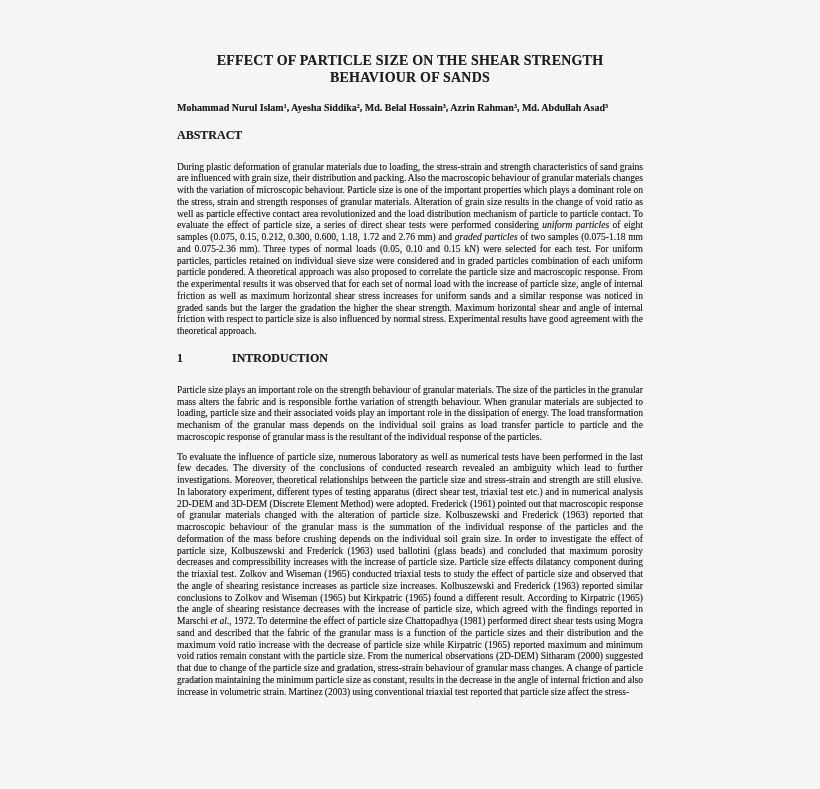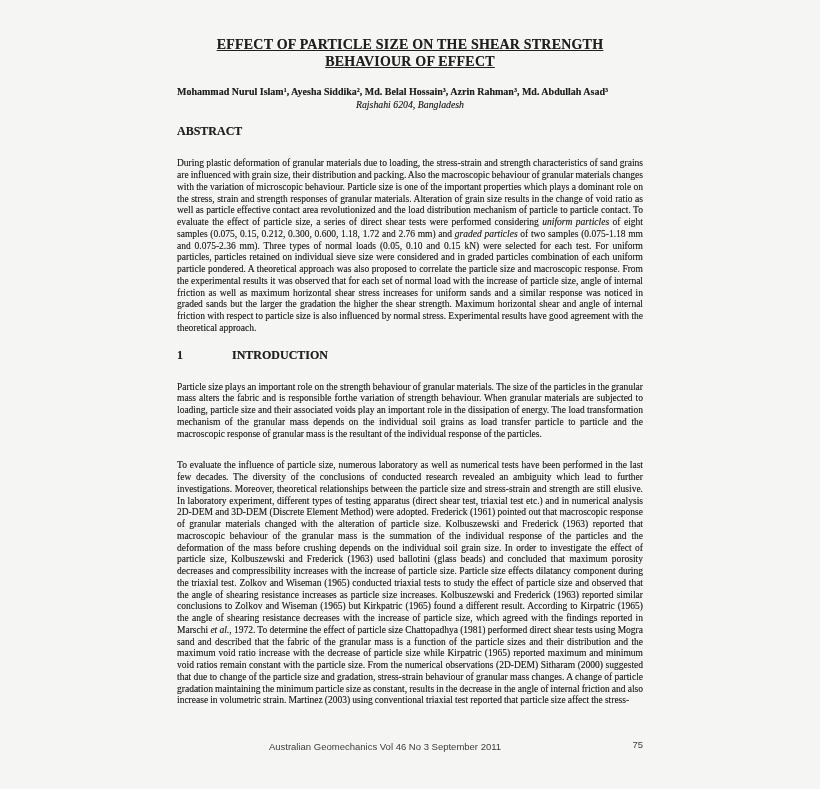--- a/index.html
+++ b/index.html
@@ -16,27 +16,26 @@
     left: 0; top: 0;
     width: 820px; height: 789px;
   }
   .content {
     position: absolute;
     left: 177px; top: 0;
     width: 466px;
   }
   .scan-text { text-shadow: 0 0 0.35px rgba(45,45,45,0.55); }
   .paper-title {
-    margin-top: 36px;
+    margin-top: 52px;
     text-align: center;
     font-weight: bold;
     font-size: 14px;
     line-height: 17px;
     letter-spacing: 0.2px;
-    text-decoration: underline;
   }
   .authors {
     margin-top: 16px;
     text-align: left;
     font-weight: bold;
     font-size: 10px;
     line-height: 12.6px;
   }
   .affiliation {
     text-align: center;
@@ -53,21 +52,21 @@
   }
   .section-heading .sec-num { display: inline-block; }
   .section-heading .sec-label { display: inline-block; margin-left: 34px; padding-left: 12px; }
   .para {
     margin-top: 20px;
     font-size: 9.5px;
     line-height: 11.75px;
     text-align: justify;
     word-spacing: -0.3px;
   }
-  .para-gap { margin-top: 20px; }
+  .para-gap { margin-top: 8px; }
   .it { font-style: italic; }
   .footer {
     position: absolute;
     left: 177px; top: 741px;
     width: 466px;
     font-family: "Liberation Sans", sans-serif;
     font-size: 9.5px;
     color: #3c3c3c;
   }
   .footer .journal {
@@ -80,41 +79,36 @@
   }
 </style>
 </head>
 <body>
 
 <div class="page">
   <div class="content scan-text">
 
     <div class="paper-title">
       <div>EFFECT OF PARTICLE SIZE ON THE SHEAR STRENGTH</div>
-      <div>BEHAVIOUR OF EFFECT</div>
+      <div>BEHAVIOUR OF SANDS</div>
     </div>
 
     <div class="authors">Mohammad Nurul Islam¹, Ayesha Siddika², Md. Belal Hossain³, Azrin Rahman³, Md. Abdullah Asad³</div>
 
     <div class="affiliation">
-      <div>Rajshahi 6204, Bangladesh</div>
     </div>
 
     <div class="section-heading">ABSTRACT</div>
 
     <div class="para"><span>During plastic deformation of granular materials due to loading, the stress-strain and strength characteristics of sand grains are influenced with grain size, their distribution and packing. Also the macroscopic behaviour of granular materials changes with the variation of microscopic behaviour. Particle size is one of the important properties which plays a dominant role on the stress, strain and strength responses of granular materials. Alteration of grain size results in the change of void ratio as well as particle effective contact area revolutionized and the load distribution mechanism of particle to particle contact. To evaluate the effect of particle size, a series of direct shear tests were performed considering </span><span class="it">uniform particles</span><span> of eight samples (0.075, 0.15, 0.212, 0.300, 0.600, 1.18, 1.72 and 2.76 mm) and </span><span class="it">graded particles</span><span> of two samples (0.075-1.18 mm and 0.075-2.36 mm). Three types of normal loads (0.05, 0.10 and 0.15 kN) were selected for each test. For uniform particles, particles retained on individual sieve size were considered and in graded particles combination of each uniform particle pondered. A theoretical approach was also proposed to correlate the particle size and macroscopic response. From the experimental results it was observed that for each set of normal load with the increase of particle size, angle of internal friction as well as maximum horizontal shear stress increases for uniform sands and a similar response was noticed in graded sands but the larger the gradation the higher the shear strength. Maximum horizontal shear and angle of internal friction with respect to particle size is also influenced by normal stress. Experimental results have good agreement with the theoretical approach.</span></div>
 
     <div class="section-heading">
       <span class="sec-num">1</span>
       <span class="sec-label">INTRODUCTION</span>
     </div>
 
     <div class="para">Particle size plays an important role on the strength behaviour of granular materials. The size of the particles in the granular mass alters the fabric and is responsible forthe variation of strength behaviour. When granular materials are subjected to loading, particle size and their associated voids play an important role in the dissipation of energy. The load transformation mechanism of the granular mass depends on the individual soil grains as load transfer particle to particle and the macroscopic response of granular mass is the resultant of the individual response of the particles.</div>
 
     <div class="para para-gap"><span>To evaluate the influence of particle size, numerous laboratory as well as numerical tests have been performed in the last few decades. The diversity of the conclusions of conducted research revealed an ambiguity which lead to further investigations. Moreover, theoretical relationships between the particle size and stress-strain and strength are still elusive. In laboratory experiment, different types of testing apparatus (direct shear test, triaxial test etc.) and in numerical analysis 2D-DEM and 3D-DEM (Discrete Element Method) were adopted. Frederick (1961) pointed out that macroscopic response of granular materials changed with the alteration of particle size. Kolbuszewski and Frederick (1963) reported that macroscopic behaviour of the granular mass is the summation of the individual response of the particles and the deformation of the mass before crushing depends on the individual soil grain size. In order to investigate the effect of particle size, Kolbuszewski and Frederick (1963) used ballotini (glass beads) and concluded that maximum porosity decreases and compressibility increases with the increase of particle size. Particle size effects dilatancy component during the triaxial test. Zolkov and Wiseman (1965) conducted triaxial tests to study the effect of particle size and observed that the angle of shearing resistance increases as particle size increases. Kolbuszewski and Frederick (1963) reported similar conclusions to Zolkov and Wiseman (1965) but Kirkpatric (1965) found a different result. According to Kirpatric (1965) the angle of shearing resistance decreases with the increase of particle size, which agreed with the findings reported in Marschi </span><span class="it">et al.</span><span>, 1972. To determine the effect of particle size Chattopadhya (1981) performed direct shear tests using Mogra sand and described that the fabric of the granular mass is a function of the particle sizes and their distribution and the maximum void ratio increase with the decrease of particle size while Kirpatric (1965) reported maximum and minimum void ratios remain constant with the particle size. From the numerical observations (2D-DEM) Sitharam (2000) suggested that due to change of the particle size and gradation, stress-strain behaviour of granular mass changes. A change of particle gradation maintaining the minimum particle size as constant, results in the decrease in the angle of internal friction and also increase in volumetric strain. Martinez (2003) using conventional triaxial test reported that particle size affect the stress-</span></div>
 
   </div>
 
-  <div class="footer">
-    <div class="journal">Australian Geomechanics Vol 46 No 3 September 2011</div>
-    <div class="pageno">75</div>
-  </div>
 </div>
 
 </body></html>

